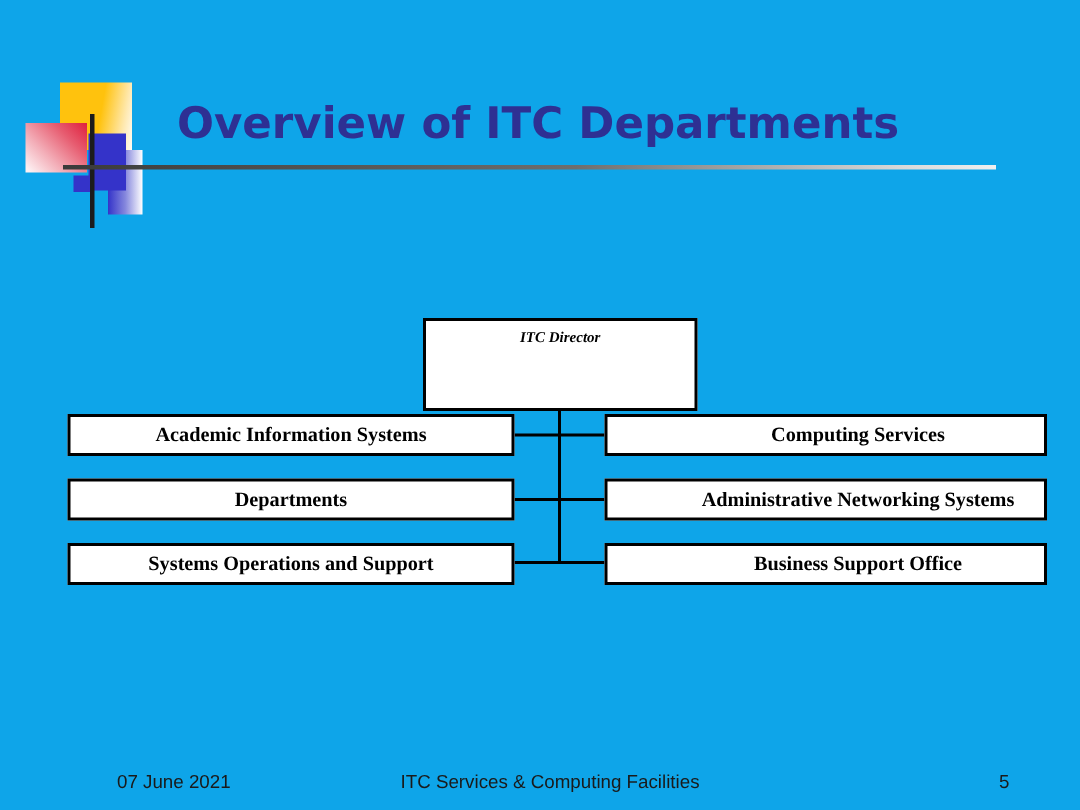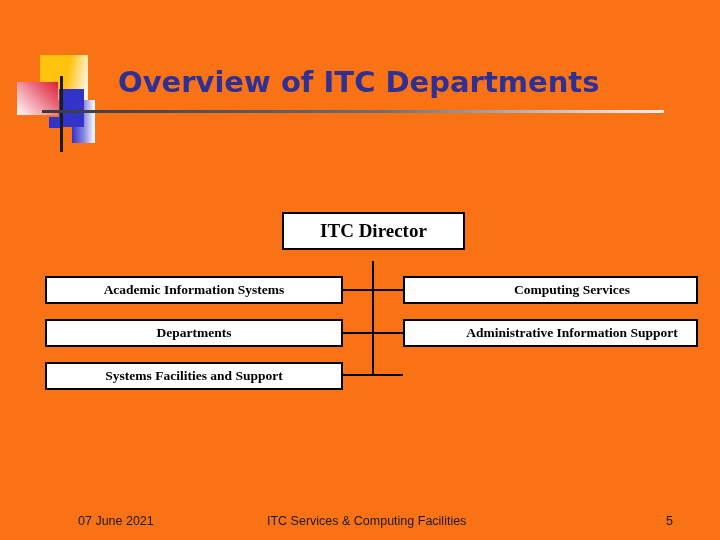--- a/index.html
+++ b/index.html
@@ -3,21 +3,21 @@
 <meta charset="utf-8">
 <style>
   * { margin: 0; padding: 0; box-sizing: border-box; }
   html, body { width: 720px; height: 540px; }
   body {
     font-family: "Liberation Sans", sans-serif;
     background: #ffffff;
     position: relative;
     overflow: hidden;
   }
-  .slide { position: absolute; left: 0; top: 0; width: 720px; height: 540px; background: #f97316; }
+  .slide { position: absolute; left: 0; top: 0; width: 720px; height: 540px; background: #0ea5e9; }
 
   
   .decor { position: absolute; }
   .sq-yellow {
     left: 40px; top: 55px; width: 48px; height: 45px; z-index: 1;
     background: linear-gradient(100deg, #FFC20D 55%, #FFE9B0 85%, #FFFDF6 100%);
   }
   .sq-pink {
     left: 17px; top: 82px; width: 41px; height: 33px; z-index: 2;
     background: linear-gradient(225deg, #DF1F3D 0%, #E75C70 30%, #F3AEB8 65%, #FDF0F2 95%);
@@ -55,22 +55,22 @@
   .org-box {
     position: absolute;
     border: 2px solid #000000;
     background: #ffffff;
     font-family: "Liberation Serif", serif;
     font-weight: bold; color: #000000;
     text-align: center;
     z-index: 7;
   }
   .root-box {
-    left: 282px; top: 212px; width: 183px; height: 38px;
-    font-size: 19px; padding-top: 6px;
+    left: 282px; top: 212px; width: 183px; height: 62px;
+    font-style: italic; font-size: 10px; padding-top: 6px;
   }
   .child-box { width: 298px; height: 28px; font-size: 13.5px; line-height: 24px; }
   .col-left  { left: 45px; }
   .col-right { left: 403px; width: 295px; padding-left: 43px; }
   .row-0 { top: 276px; }
   .row-1 { top: 319px; }
   .row-2 { top: 362px; }
 
   .connector { position: absolute; background: #000000; z-index: 6; }
   .spine { left: 372px; top: 261px; width: 2px; height: 115px; }
@@ -106,22 +106,23 @@
 
   <div class="connector spine"></div>
   <div class="connector h-conn h-conn-0"></div>
   <div class="connector h-conn h-conn-1"></div>
   <div class="connector h-conn h-conn-2"></div>
 
   <div class="org-box root-box">ITC Director</div>
 
   <div class="org-box child-box col-left row-0">Academic Information Systems</div>
   <div class="org-box child-box col-left row-1">Departments</div>
-  <div class="org-box child-box col-left row-2">Systems Facilities and Support</div>
+  <div class="org-box child-box col-left row-2">Systems Operations and Support</div>
 
   <div class="org-box child-box col-right row-0">Computing Services</div>
-  <div class="org-box child-box col-right row-1">Administrative Information Support</div>
+  <div class="org-box child-box col-right row-1">Administrative Networking Systems</div>
+  <div class="org-box child-box col-right row-2">Business Support Office</div>
 
   <div class="footer-text footer-date">07 June 2021</div>
   <div class="footer-text footer-center">ITC Services &amp; Computing Facilities</div>
   <div class="footer-text footer-page">5</div>
 
 </div>
 
 </body></html>

